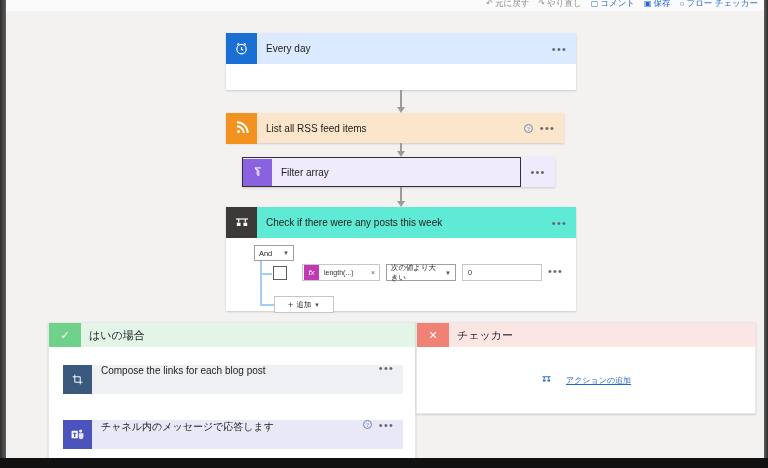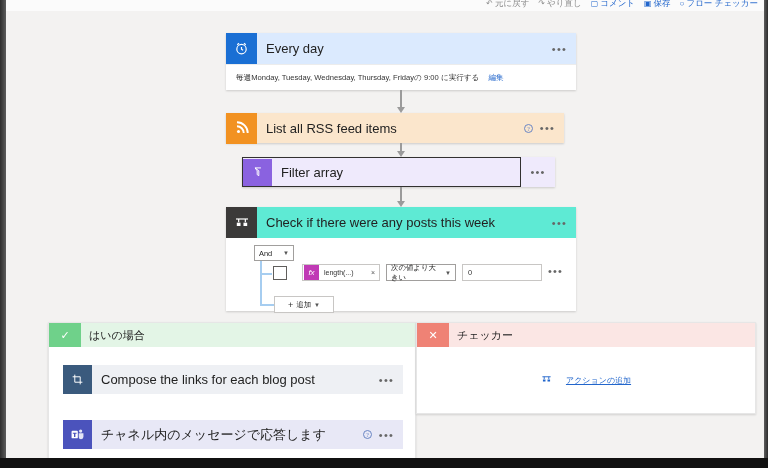--- a/index.html
+++ b/index.html
@@ -57,21 +57,21 @@
     display:flex; align-items:center;
     height:31px;
   }
   .card-ico {
     width:31px; height:31px; flex:0 0 31px;
     display:flex; align-items:center; justify-content:center;
     color:#fff;
   }
   .card-title {
     flex:1 1 auto;
-    font-size:13px; color:#222;
+    font-size:10px; color:#222;
     padding-left:9px;
     white-space:nowrap; overflow:hidden; text-overflow:ellipsis;
   }
   .card-actions {
     display:flex; align-items:center; gap:7px;
     padding-right:9px; flex:0 0 auto;
   }
   .ellipsis {
     font-size:11px; color:#666; letter-spacing:1.2px;
     line-height:6px; cursor:pointer;
@@ -199,21 +199,21 @@
   #yes-branch { left:42px; top:311px; width:368px; height:140px; }
   #yes-branch .branch-head { background:#e3f5e6; }
   #yes-branch .branch-ico { background:#6fd18a; }
   #no-branch  { left:410px; top:311px; width:340px; height:92px; }
   #no-branch .branch-head { background:#fbe6e4; }
   #no-branch .branch-ico { background:#ef8275; }
 
   
   .act {
     position:absolute; height:29px;
-    display:flex; align-items:center;
+    display:flex; align-items:flex-start;
     background:#eef0f4;
   }
   .act .card-ico { width:29px; flex:0 0 29px; height:29px; }
   #act-compose { left:14px; top:42px; width:340px; }
   #act-compose .card-ico { background:#3a5a7d; }
   #act-teams { left:14px; top:97px; width:340px; background:#e8e8f6; }
   #act-teams .card-ico { background:#4b53bc; }
 
   
   #add-action {
@@ -281,24 +281,20 @@
             <circle cx="12" cy="13" r="7.5"></circle>
             <path d="M12 9.5V13l2.5 1.8"></path>
             <path d="M8 3.6 5.2 6M16 3.6 18.8 6"></path>
           </svg>
         </div>
         <div class="card-title">Every day</div>
         <div class="card-actions">
           <span class="ellipsis">•••</span>
         </div>
       </div>
-      <div id="trigger-sub">
-        <span>毎週Monday, Tuesday, Wednesday, Thursday, Fridayの 9:00 に実行する</span>
-        <a class="edit-link" href="#">編集</a>
-      </div>
     </div>
 
     <div class="arrow" id="arr1">
       <div class="stem"></div>
         <div class="head"></div>
     </div>
 
     <div class="card" id="rss-card">
       <div class="card-head">
         <div class="card-ico">

